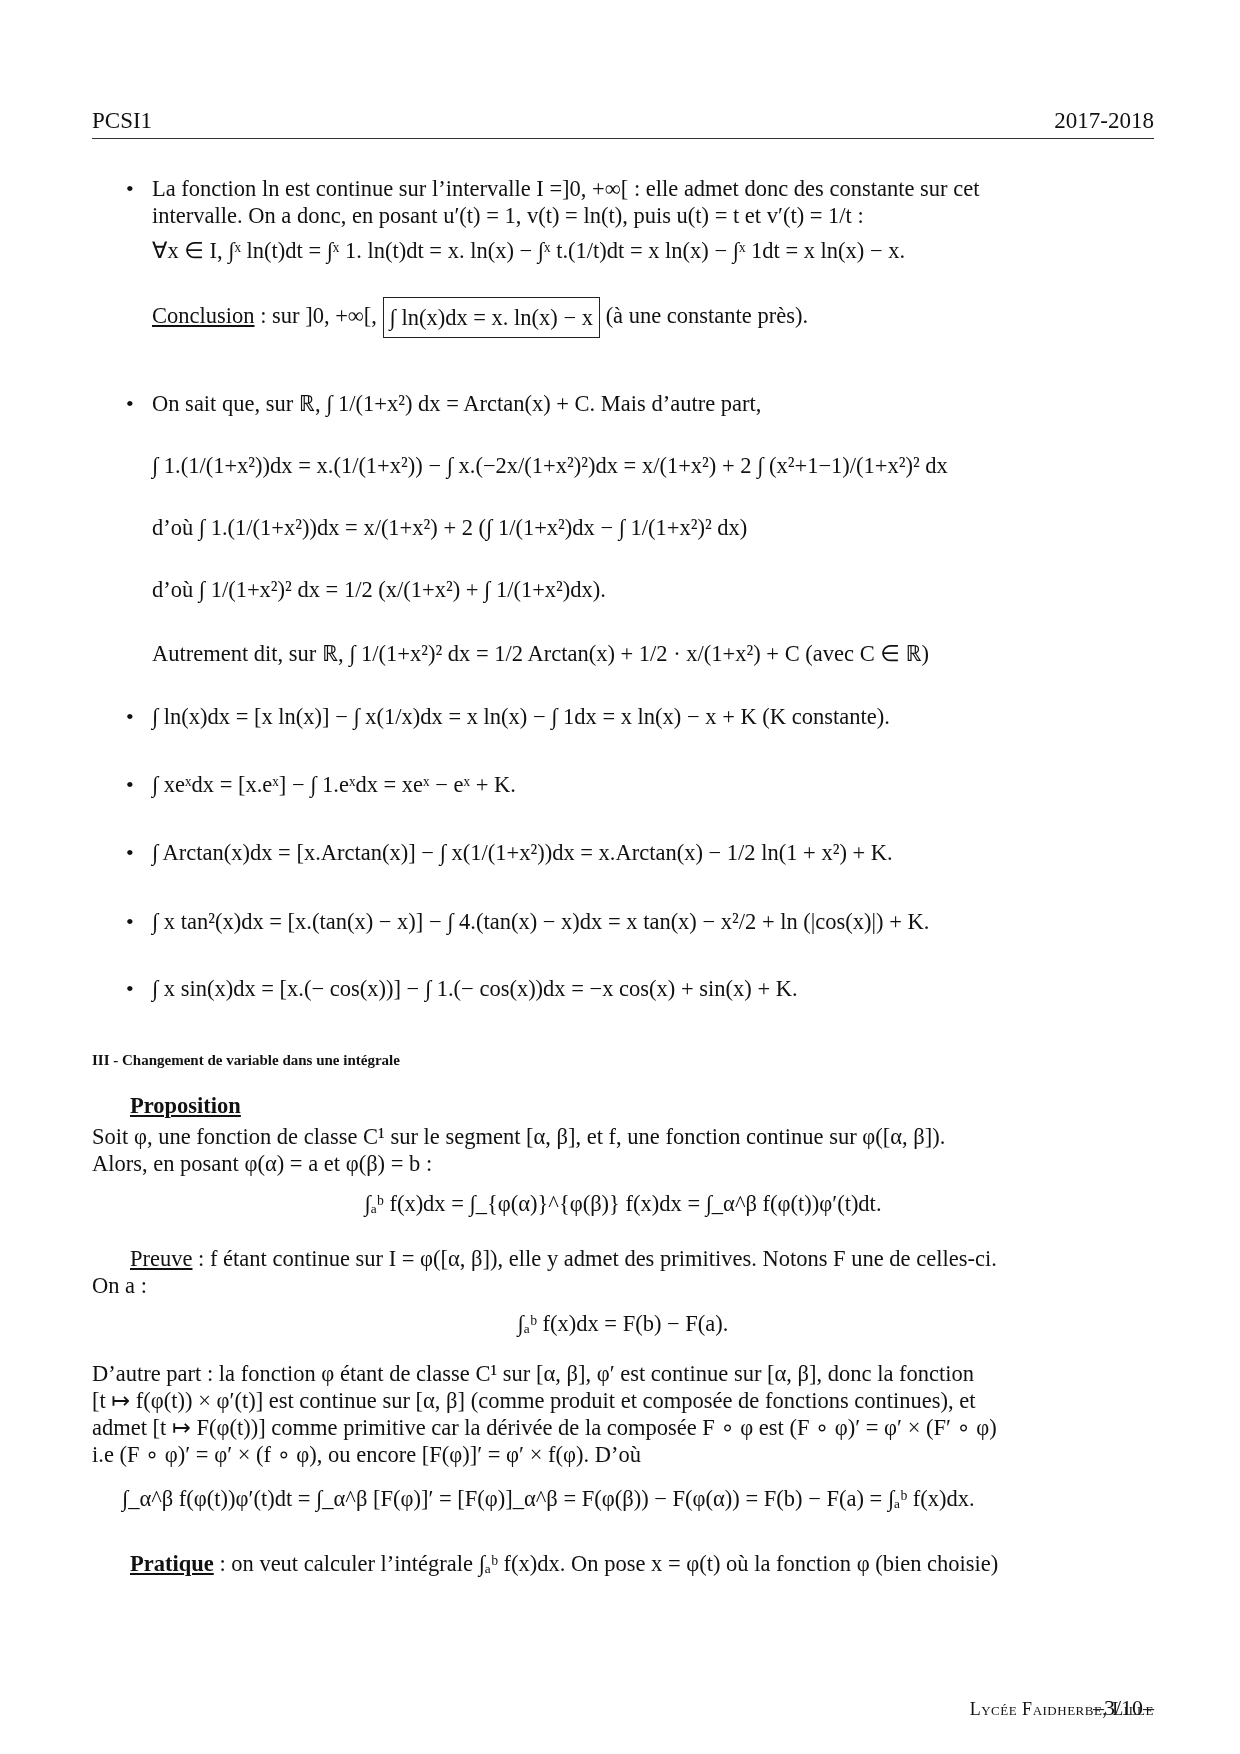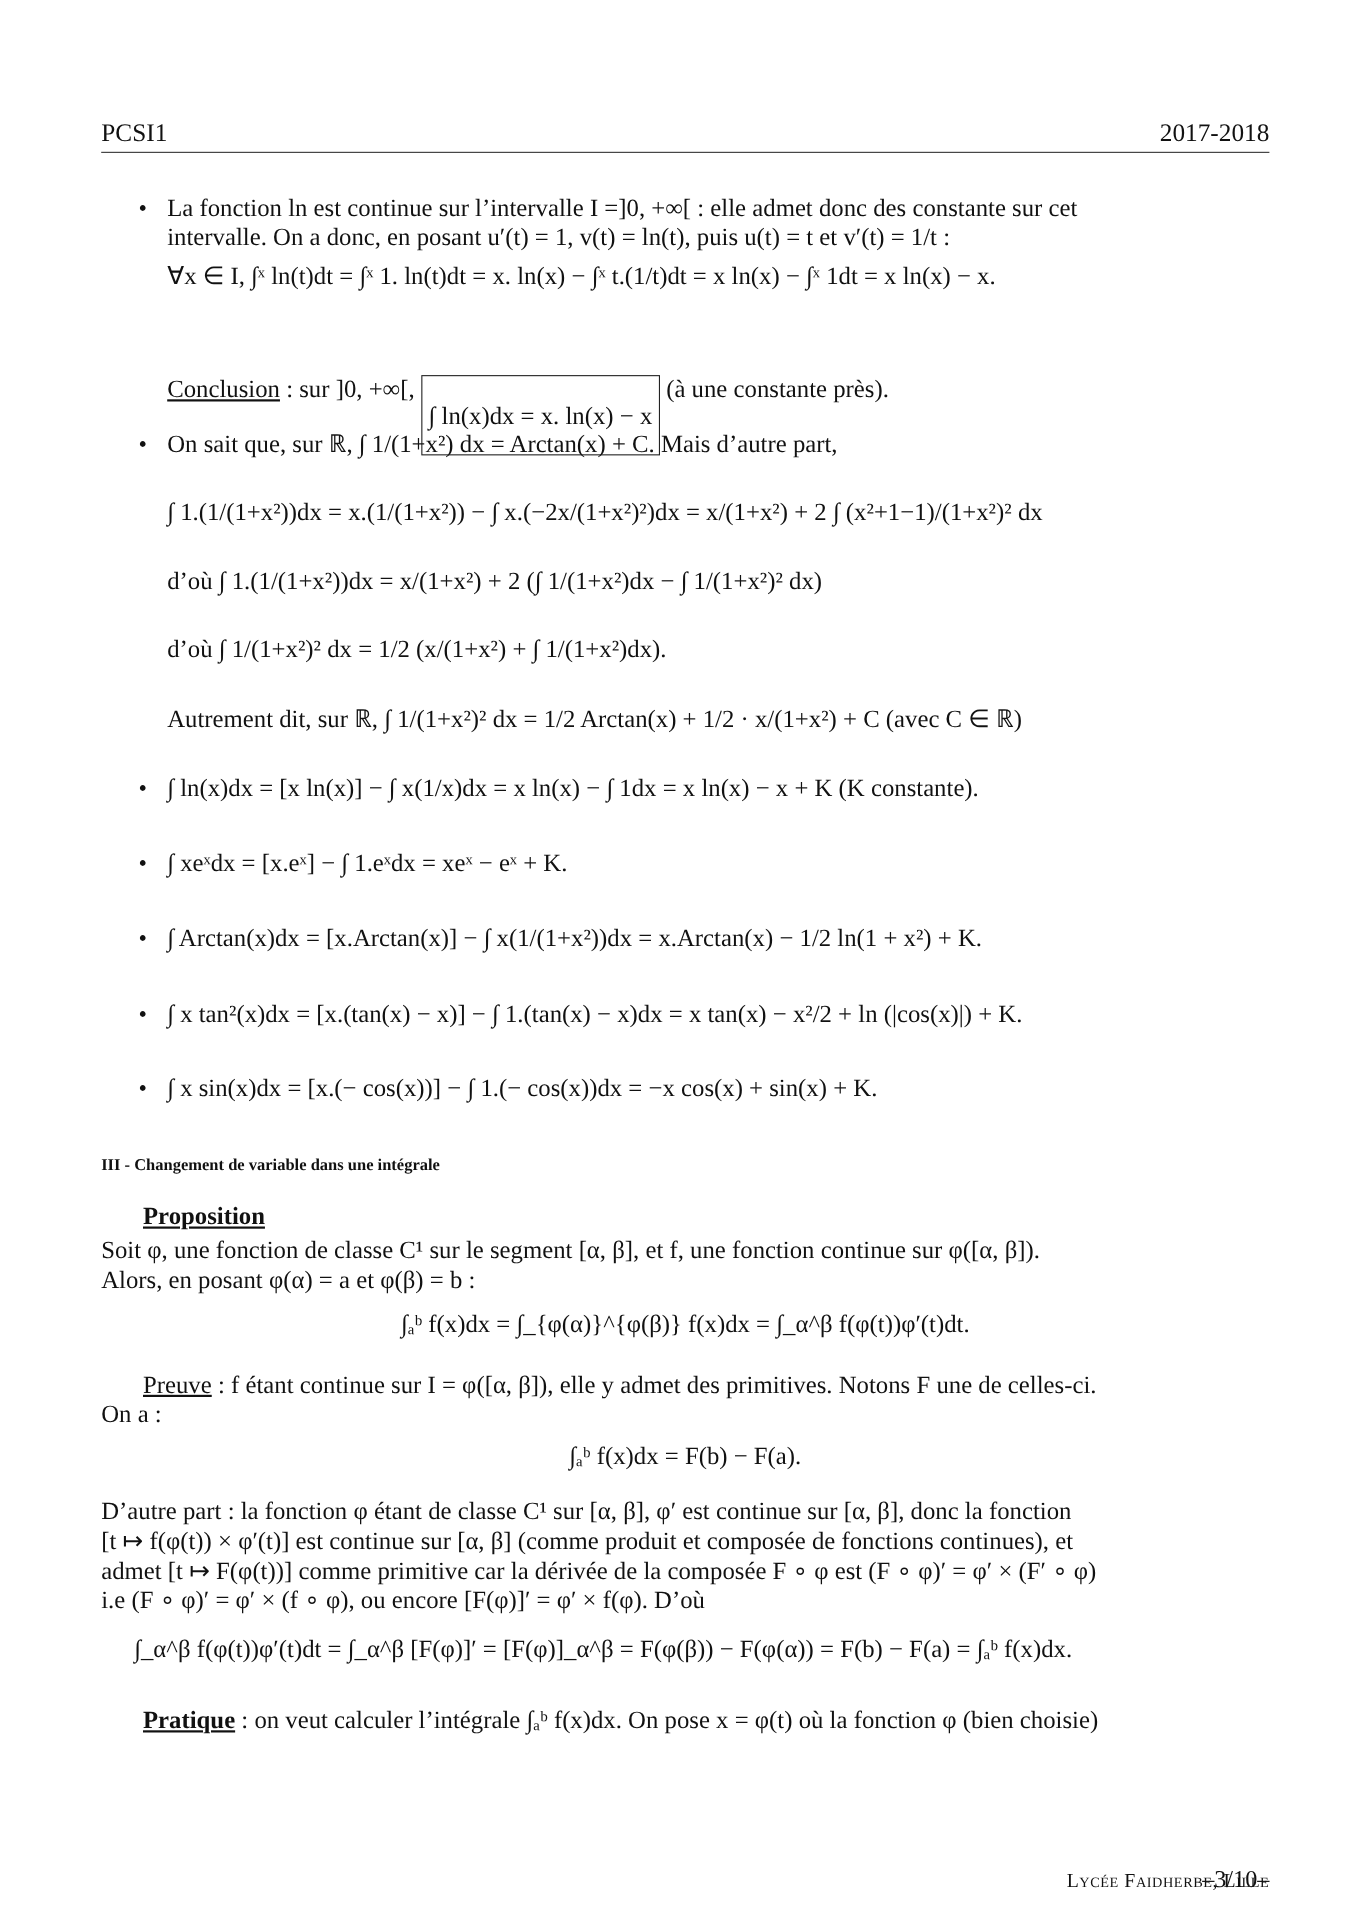--- a/index.html
+++ b/index.html
@@ -9,21 +9,21 @@
   .header{position:absolute;top:88px;left:0;width:1062px;height:30px;
           border-bottom:1.5px solid #333;font-size:23px;font-family:"Liberation Serif",serif;margin-top:20px;}
   .header .l{position:absolute;left:0;top:0;}
   .header .c{position:absolute;left:140px;top:0;font-weight:bold;}
   .header .c span{font-weight:bold;}
   .header .r{position:absolute;right:0;top:0;}
   .content{position:absolute;left:0;top:175px;width:1062px;font-family:"Liberation Serif",serif;font-size:22.5px;line-height:27px;}
   .blk{position:absolute;left:0;width:1062px;}
   .bul{position:absolute;left:34px;font-size:22px;}
   .ind{position:absolute;left:60px;white-space:nowrap;}
-  .box{display:inline-block;border:1.5px solid #222;padding:22px 6px;vertical-align:middle;margin-top:44px;}
+  .box{display:inline-block;border:1.5px solid #222;padding:6px 6px;vertical-align:middle;}
   .u{text-decoration:underline;}
   .sec{position:absolute;left:0;font-weight:bold;font-size:15px;}
   .center{position:absolute;left:0;width:1062px;text-align:center;white-space:nowrap;}
   .footer{position:absolute;top:1695px;left:0;width:1062px;font-family:"Liberation Serif",serif;}
   .footer .pg{position:absolute;left:0;width:1062px;text-align:right;font-size:22px;}
   .footer .sc{position:absolute;right:0;top:4px;font-size:18px;font-variant:small-caps;letter-spacing:0.5px;}
   .txt{position:absolute;left:0;white-space:nowrap;}
 </style>
 </head>
 <body>
@@ -63,21 +63,21 @@
     <div class="blk" style="top:596px">
       <span class="bul">•</span>
       <span class="ind">∫ xeˣdx = [x.eˣ] − ∫ 1.eˣdx = xeˣ − eˣ + K.</span>
     </div>
     <div class="blk" style="top:664px">
       <span class="bul">•</span>
       <span class="ind">∫ Arctan(x)dx = [x.Arctan(x)] − ∫ x(1/(1+x²))dx = x.Arctan(x) − 1/2 ln(1 + x²) + K.</span>
     </div>
     <div class="blk" style="top:733px">
       <span class="bul">•</span>
-      <span class="ind">∫ x tan²(x)dx = [x.(tan(x) − x)] − ∫ 1.(tan(x) − x)dx = x tan(x) − x²/2 + ln (|cos(x)|) + K.</span>
+      <span class="ind">∫ x tan²(x)dx = [x.(tan(x) − x)] − ∫ 4.(tan(x) − x)dx = x tan(x) − x²/2 + ln (|cos(x)|) + K.</span>
     </div>
     <div class="blk" style="top:800px">
       <span class="bul">•</span>
       <span class="ind">∫ x sin(x)dx = [x.(− cos(x))] − ∫ 1.(− cos(x))dx = −x cos(x) + sin(x) + K.</span>
     </div>
 
     <div class="sec" style="top:872px">III - Changement de variable dans une intégrale</div>
     <div class="txt" style="top:917px;left:38px;font-weight:bold;text-decoration:underline;">Proposition</div>
     <div class="txt" style="top:948px">Soit φ, une fonction de classe C¹ sur le segment [α, β], et f, une fonction continue sur φ([α, β]).</div>
     <div class="txt" style="top:975px">Alors, en posant φ(α) = a et φ(β) = b :</div>

